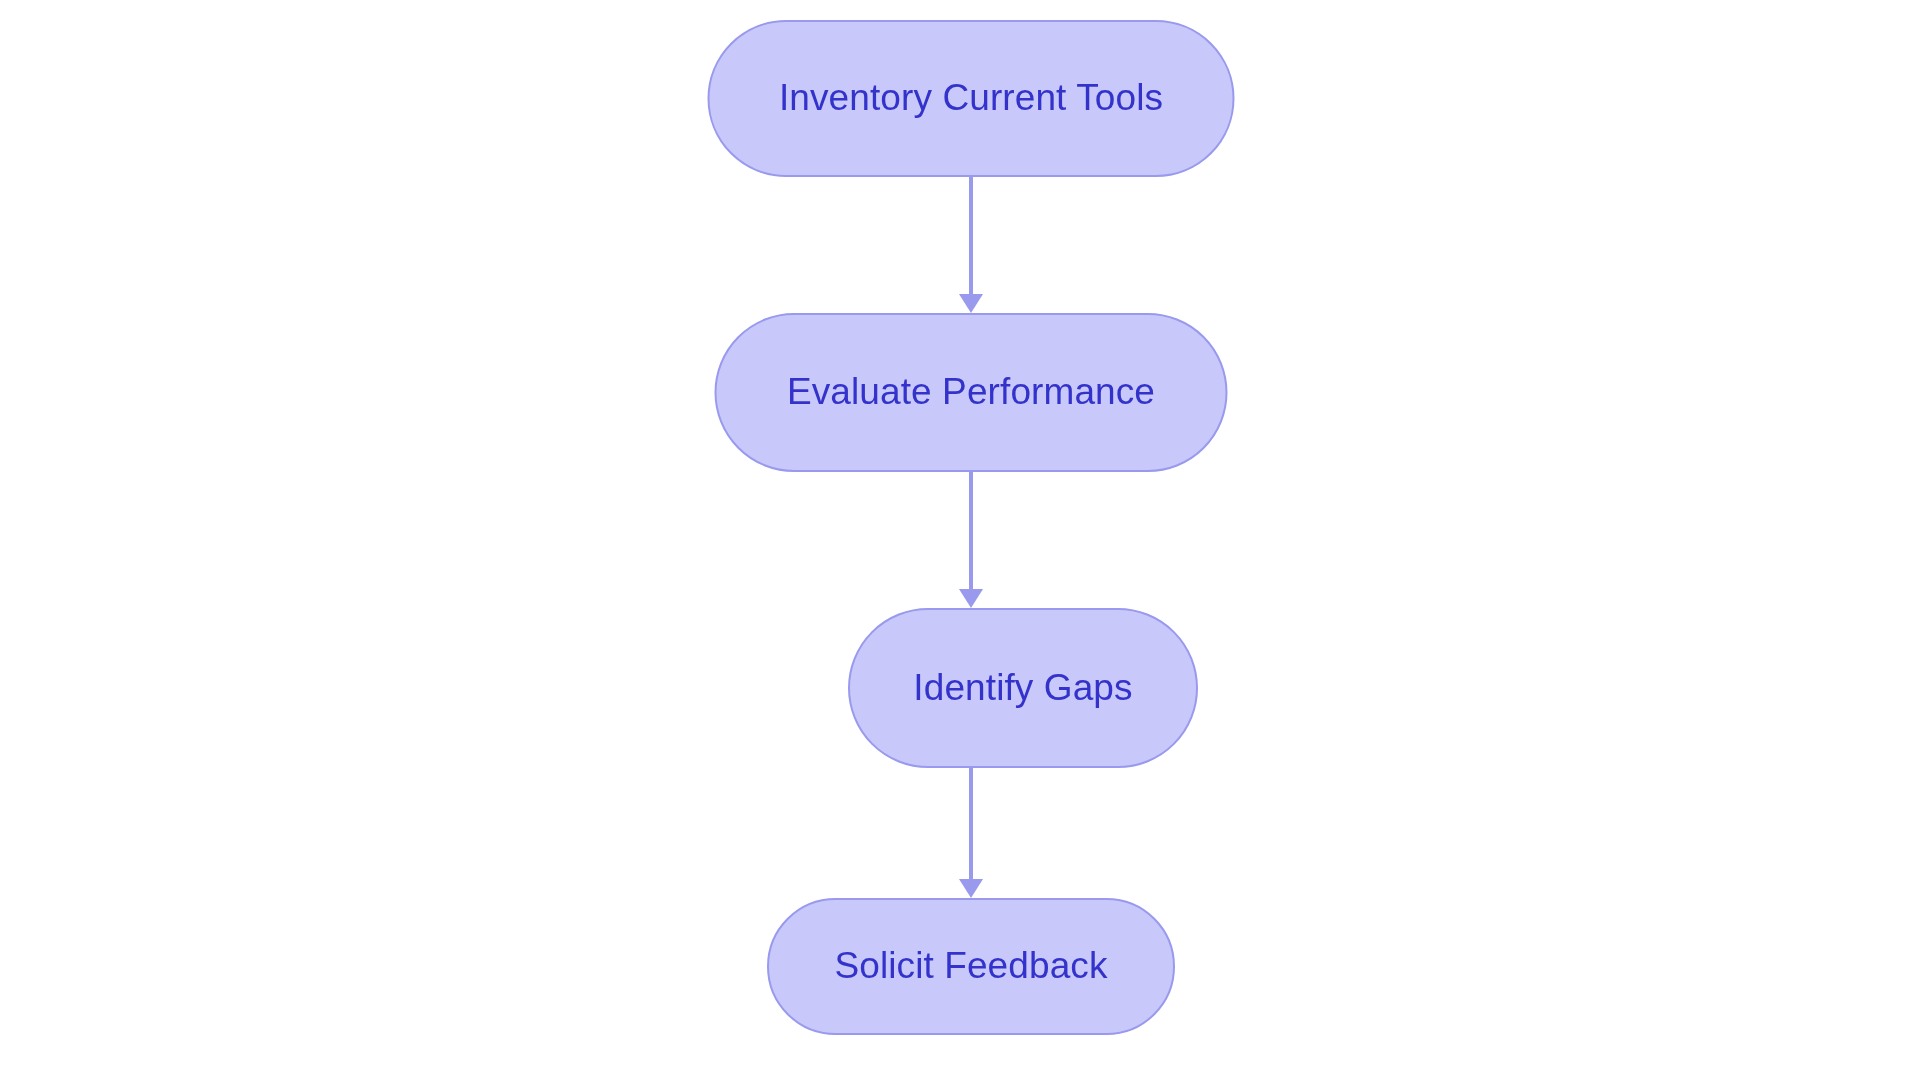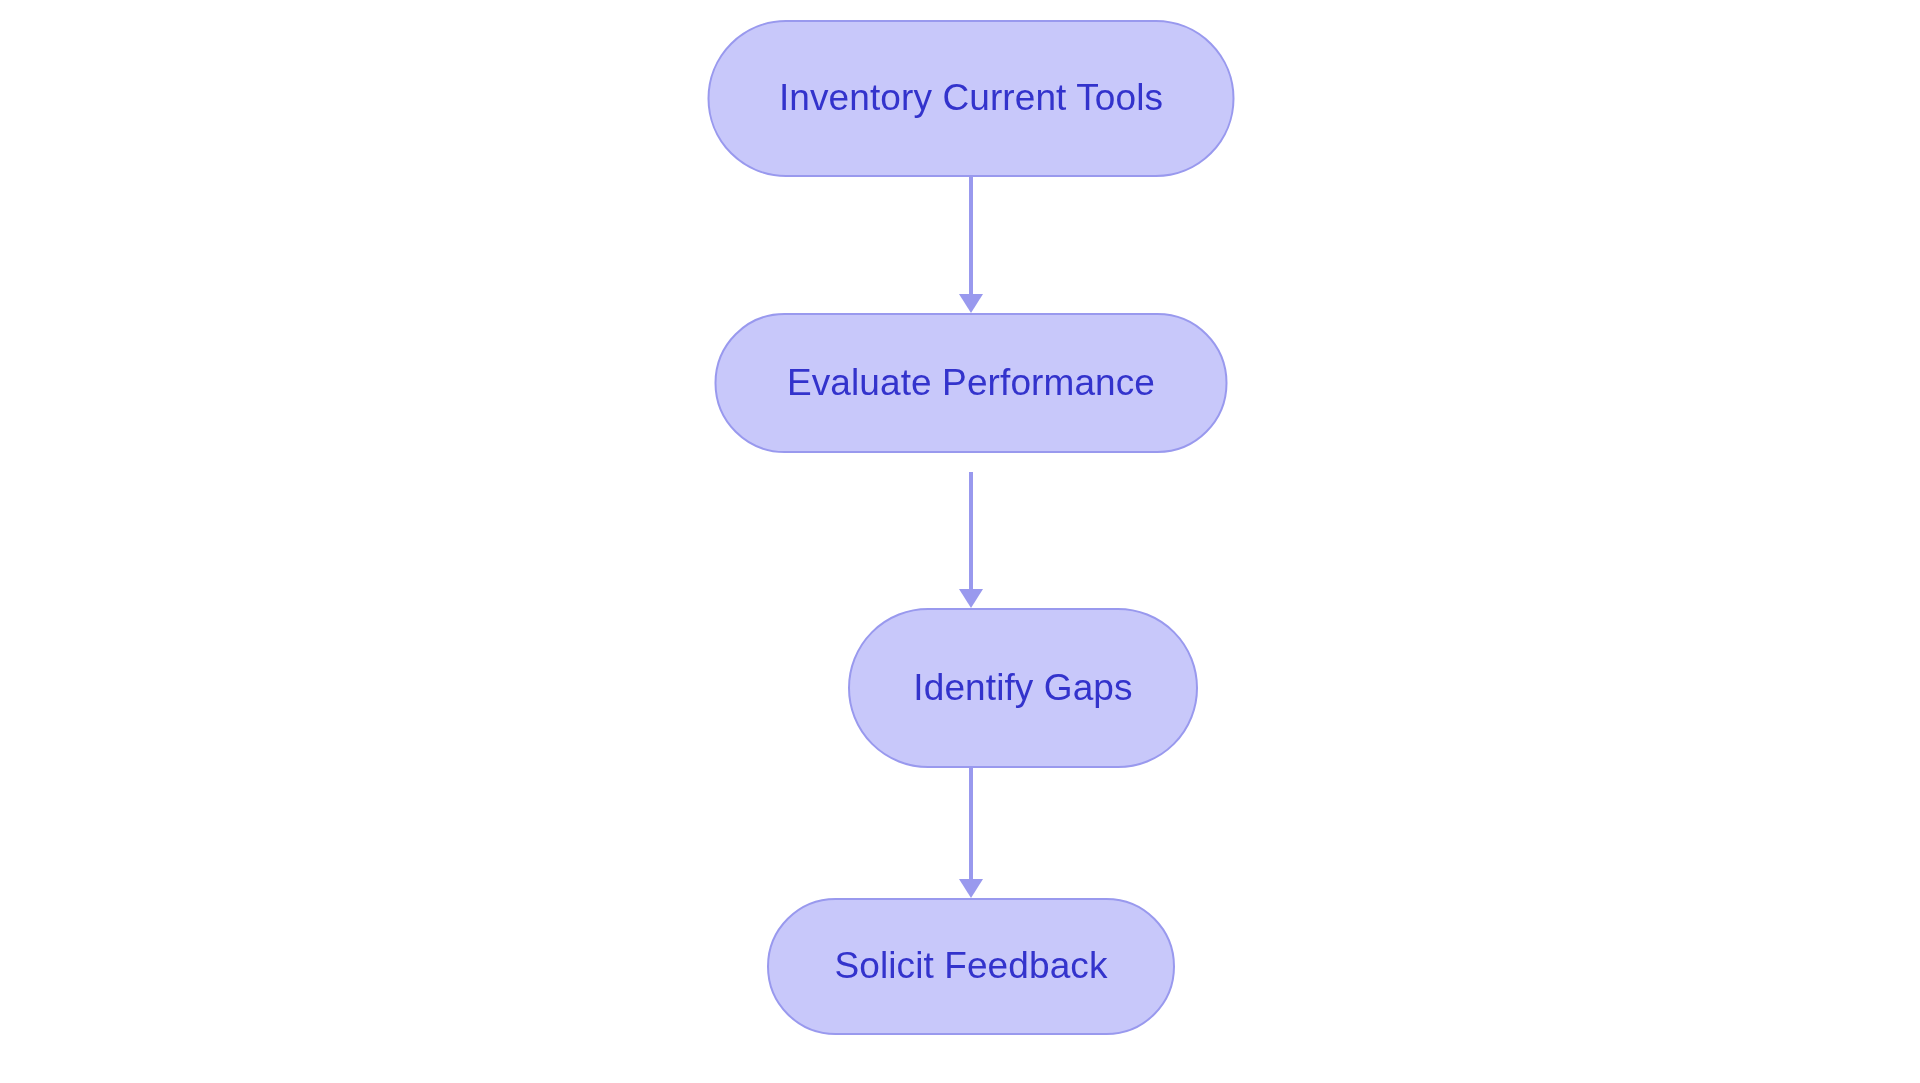--- a/index.html
+++ b/index.html
@@ -83,21 +83,21 @@
 
   <div class="flow-edge" id="edge-3" style="left: 971px; top: 768px; width: 26px; height: 130px;">
     <div class="flow-edge-line" style="height: 112px; background: rgb(153, 153, 238);"></div>
     <div class="flow-edge-arrow" style="border-top-color: rgb(153, 153, 238);"></div>
   </div>
 
   <div class="flow-node" id="node-1" style="left: 971px; top: 20px; width: 527px; height: 157px; background: rgb(200, 200, 250); border-color: rgb(153, 153, 238);">
     <span class="flow-node-label" style="color: rgb(51, 51, 204);">Inventory Current Tools</span>
   </div>
 
-  <div class="flow-node" id="node-2" style="left: 971px; top: 313px; width: 513px; height: 140px; background: rgb(200, 200, 250); border-color: rgb(153, 153, 238); align-items: center;">
+  <div class="flow-node" id="node-2" style="left: 971px; top: 313px; width: 513px; height: 159px; background: rgb(200, 200, 250); border-color: rgb(153, 153, 238); align-items: center;">
     <span class="flow-node-label" style="color: rgb(51, 51, 204);">Evaluate Performance</span>
   </div>
 
   <div class="flow-node" id="node-3" style="left: 1023px; top: 608px; width: 350px; height: 160px; background: rgb(200, 200, 250); border-color: rgb(153, 153, 238);">
     <span class="flow-node-label" style="color: rgb(51, 51, 204);">Identify Gaps</span>
   </div>
 
   <div class="flow-node" id="node-4" style="left: 971px; top: 898px; width: 408px; height: 137px; background: rgb(200, 200, 250); border-color: rgb(153, 153, 238);">
     <span class="flow-node-label" style="color: rgb(51, 51, 204);">Solicit Feedback</span>
   </div>

